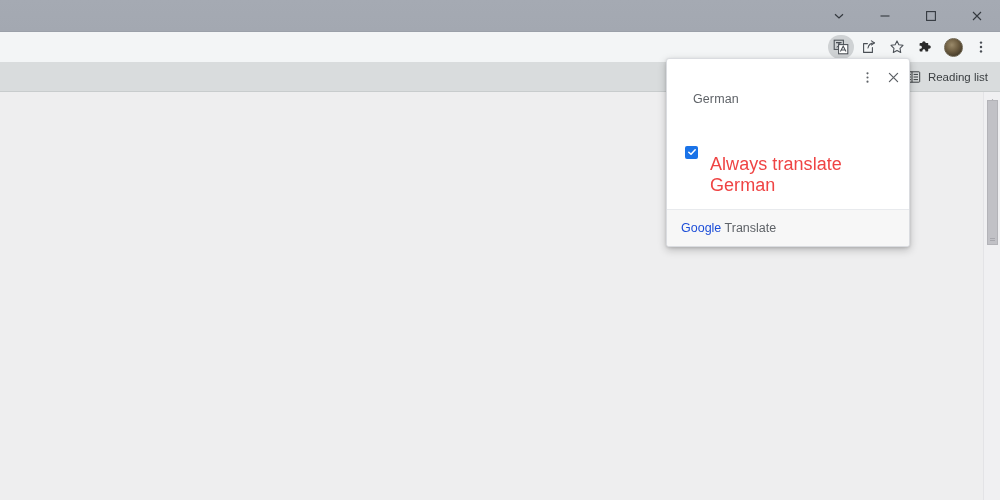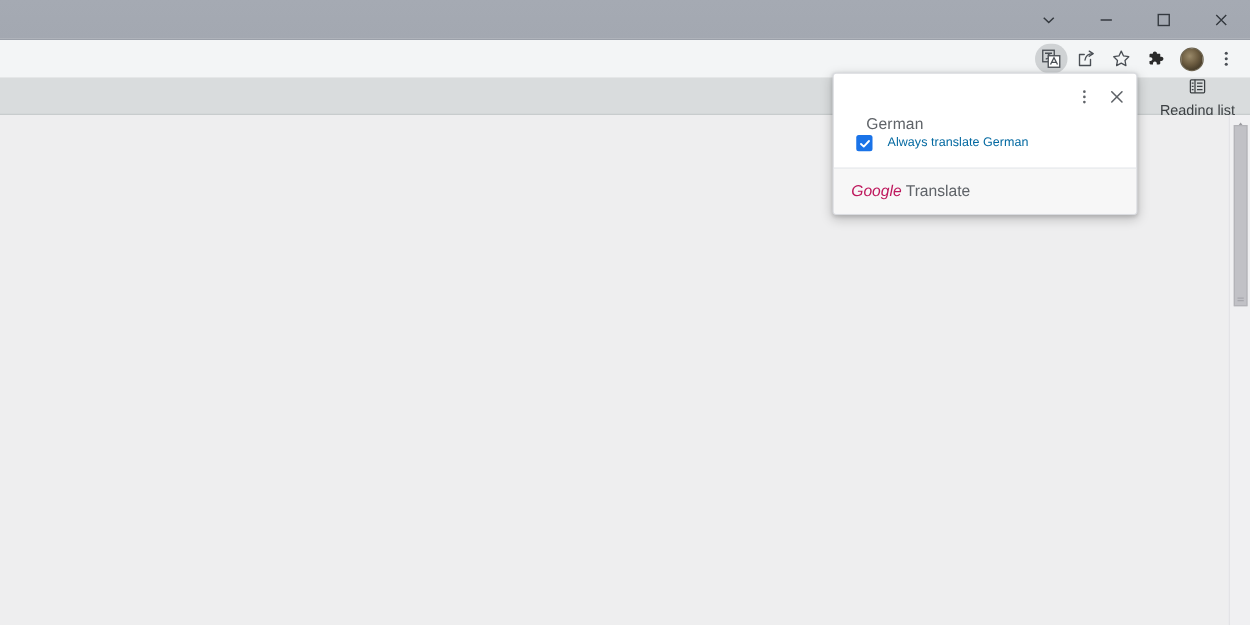--- a/index.html
+++ b/index.html
@@ -96,21 +96,20 @@
   .reading-list {
     position: absolute;
     right: 8px; top: 0;
     height: 30px;
     display: flex;
     align-items: center;
     gap: 7px;
     padding: 0 4px;
     color: #3c4043;
     font-size: 11.5px;
-    flex-direction: column;
   }
   .reading-list svg { display: block; }
 
   
   .page {
     position: absolute;
     left: 0; top: 92px;
     width: 1000px; height: 408px;
     background: #eeeeef;
   }
@@ -222,33 +221,34 @@
     width: 13px; height: 13px;
     border-radius: 2px;
     background: #1a73e8;
     display: flex;
     align-items: center;
     justify-content: center;
     flex: none;
   }
   .checkbox svg { display: block; }
   .checkbox-label {
-    font-size: 10px;
-    color: #0369a1;
+    font-size: 18px;
+    color: #ef4444;
     letter-spacing: 0.05px;
+    margin-top: 46px;
   }
   .popup-footer {
     border-top: 1px solid #e8eaed;
     background: #f7f7f7;
     padding: 11px 0 11px 14px;
     font-size: 12.5px;
     color: #5f6368;
   }
   .gt-brand { display: inline; }
-  .gt-brand .g1 { color: #be185d; font-style: italic; }
+  .gt-brand .g1 { color: #1d4ed8; }
 </style>
 </head>
 <body>
 
 <div class="browser">
 
   <div class="titlebar">
     <div class="wincontrols">
 
       <div class="winbtn">

